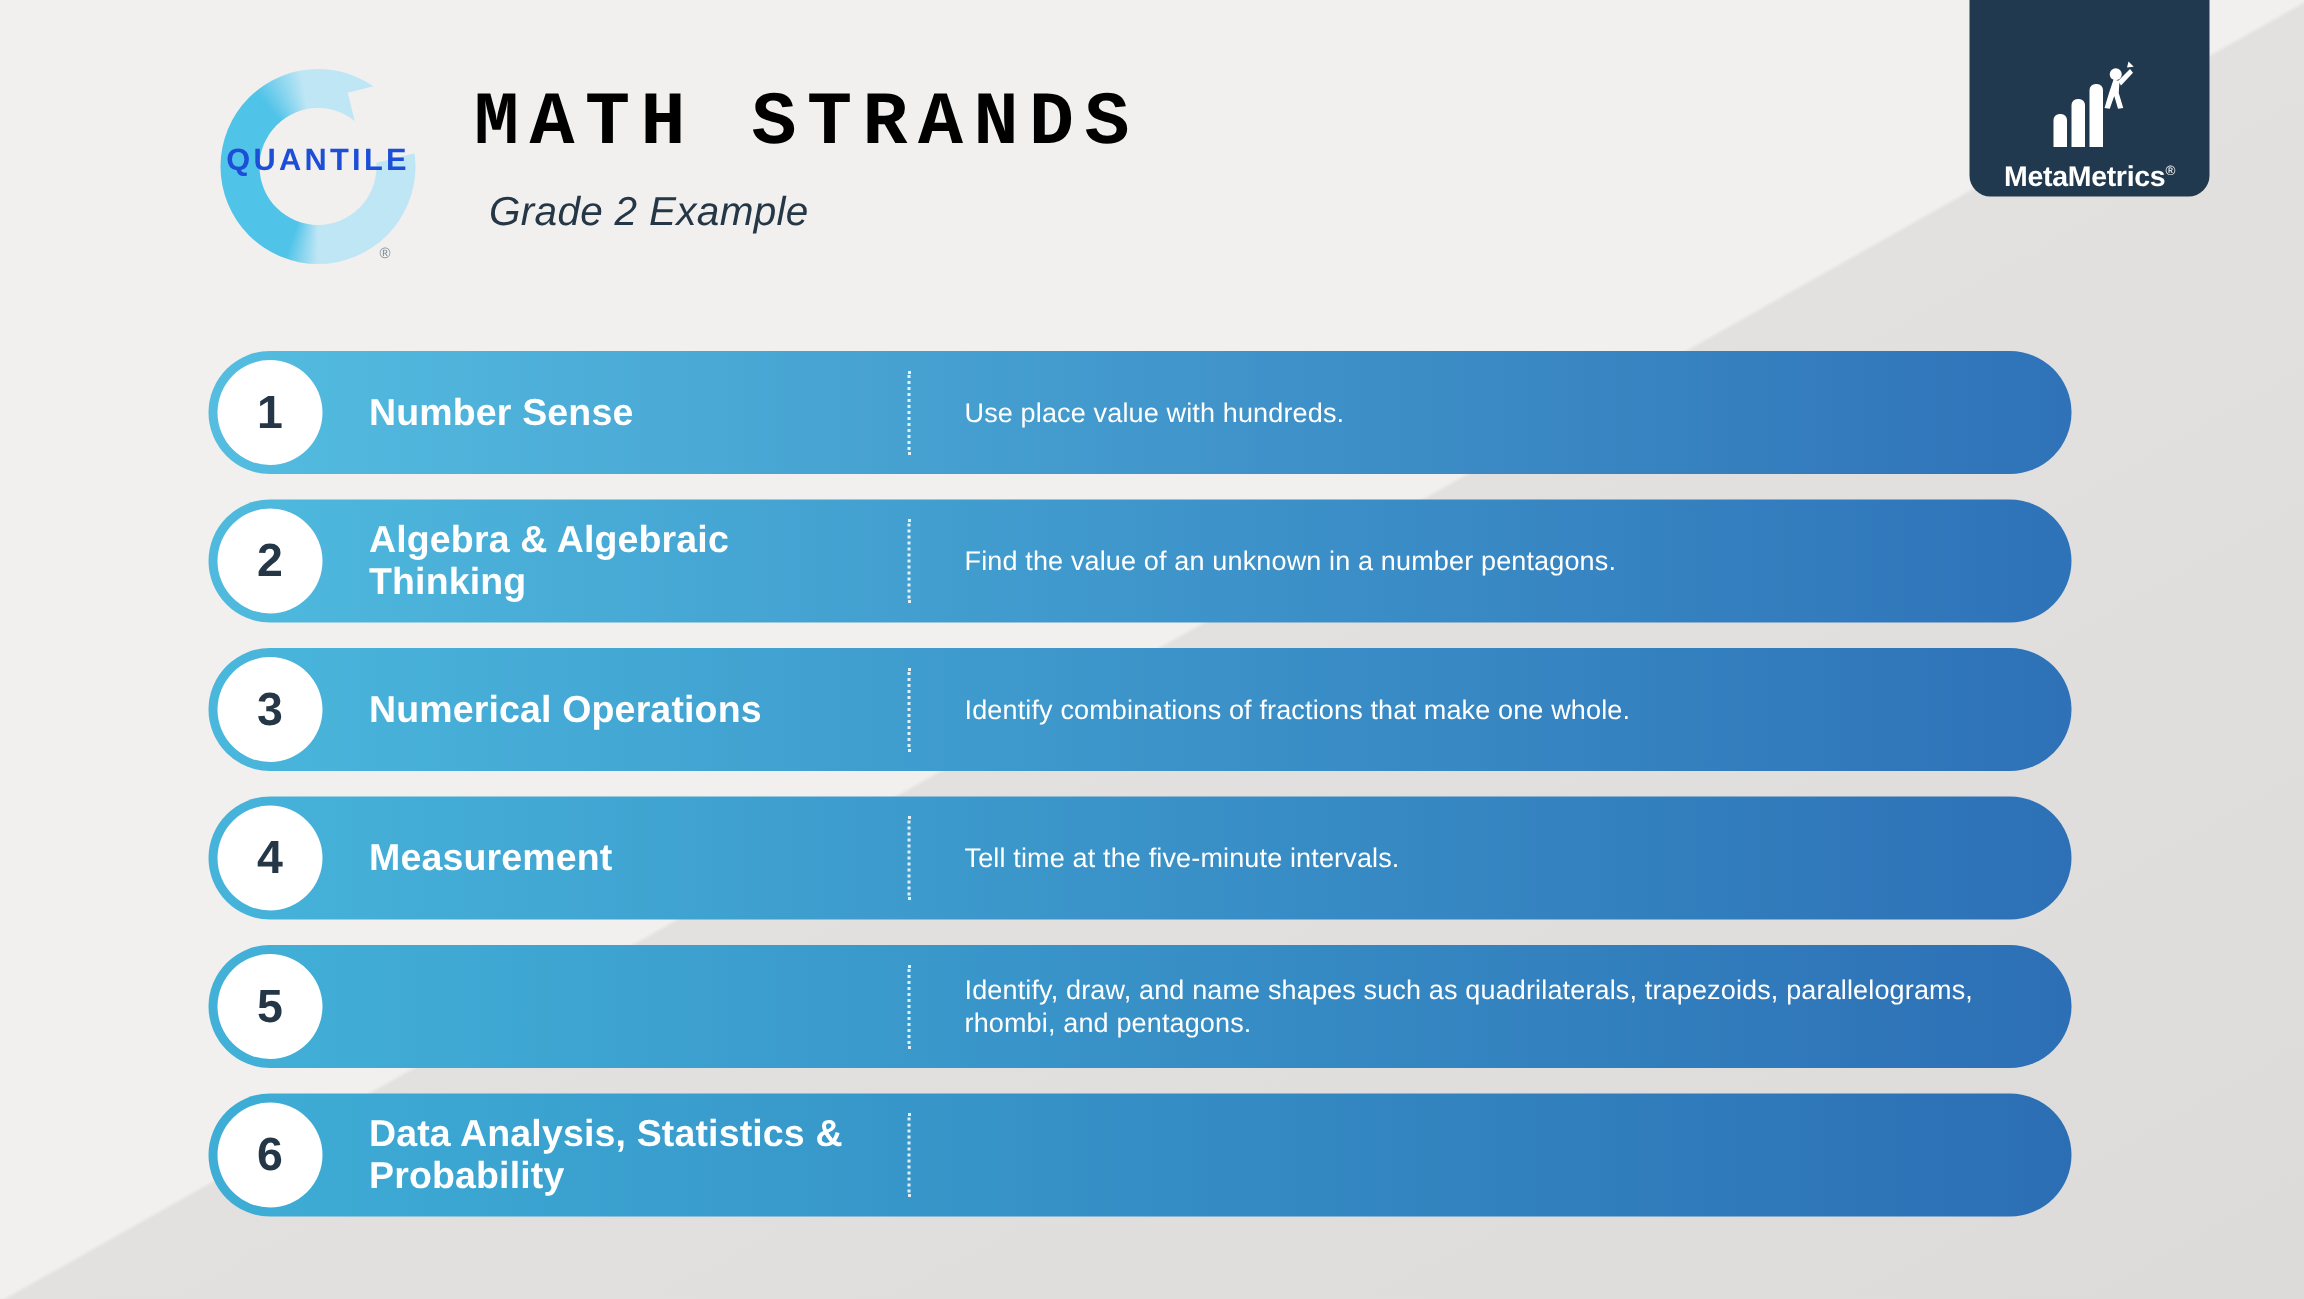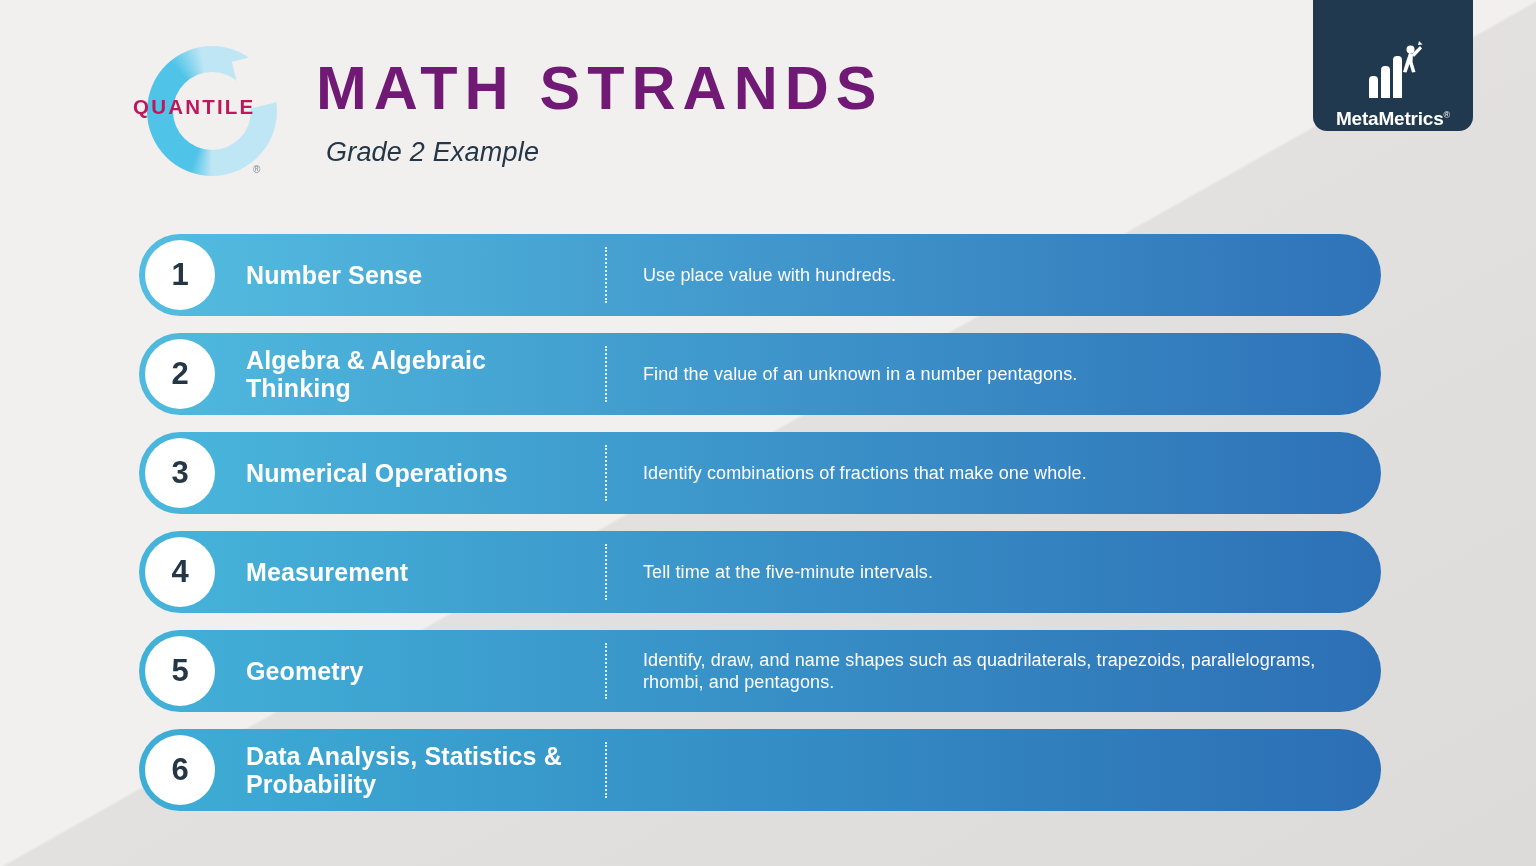--- a/index.html
+++ b/index.html
@@ -73,47 +73,49 @@
     width: 58px;
     height: 50px;
     background: #f1f0ee;
     transform: rotate(-14deg);
   }
   .logo-word {
     position: absolute;
     left: 0;
     top: 55px;
     width: 158px;
+    text-align: center;
     font-size: 20.5px;
     font-weight: bold;
     letter-spacing: 2.2px;
-    color: #be185d;
+    color: #1d4ed8;
     z-index: 4;
   }
   .logo-reg {
     position: absolute;
     left: 120px;
     top: 124px;
     font-size: 10px;
     color: #7c8b95;
     z-index: 4;
   }
 
   .title-block {
     position: absolute;
     left: 316px;
     top: 32px;
   }
   .main-title {
-    font-size: 61px;
+    font-size: 50px;
     font-weight: bold;
     letter-spacing: 7px;
-    color: #701a75;
+    color: #000000;
     line-height: 1;
     margin: 0;
+    font-family: Liberation Mono, monospace;
   }
   .sub-title {
     font-size: 27px;
     font-style: italic;
     color: #253746;
     margin: 18px 0 0 10px;
     letter-spacing: 0.2px;
   }
 
   
@@ -302,21 +304,20 @@
 
   <div class="row" style="background:linear-gradient(to right,#46b4da 0%,#2d70b6 100%);">
     <div class="badge">4</div>
     <div class="strand-name">Measurement</div>
     <div class="divider"></div>
     <div class="example">Tell time at the five-minute intervals.</div>
   </div>
 
   <div class="row" style="background:linear-gradient(to right,#42b1d8 0%,#2d6fb5 100%);">
     <div class="badge">5</div>
-    <div class="strand-name">Geometry</div>
     <div class="divider"></div>
     <div class="example">Identify, draw, and name shapes such as quadrilaterals, trapezoids, parallelograms, rhombi, and pentagons.</div>
   </div>
 
   <div class="row" style="background:linear-gradient(to right,#3eaed6 0%,#2c6eb4 100%);">
     <div class="badge">6</div>
     <div class="strand-name">Data Analysis, Statistics &amp; Probability</div>
     <div class="divider"></div>
   </div>
 

